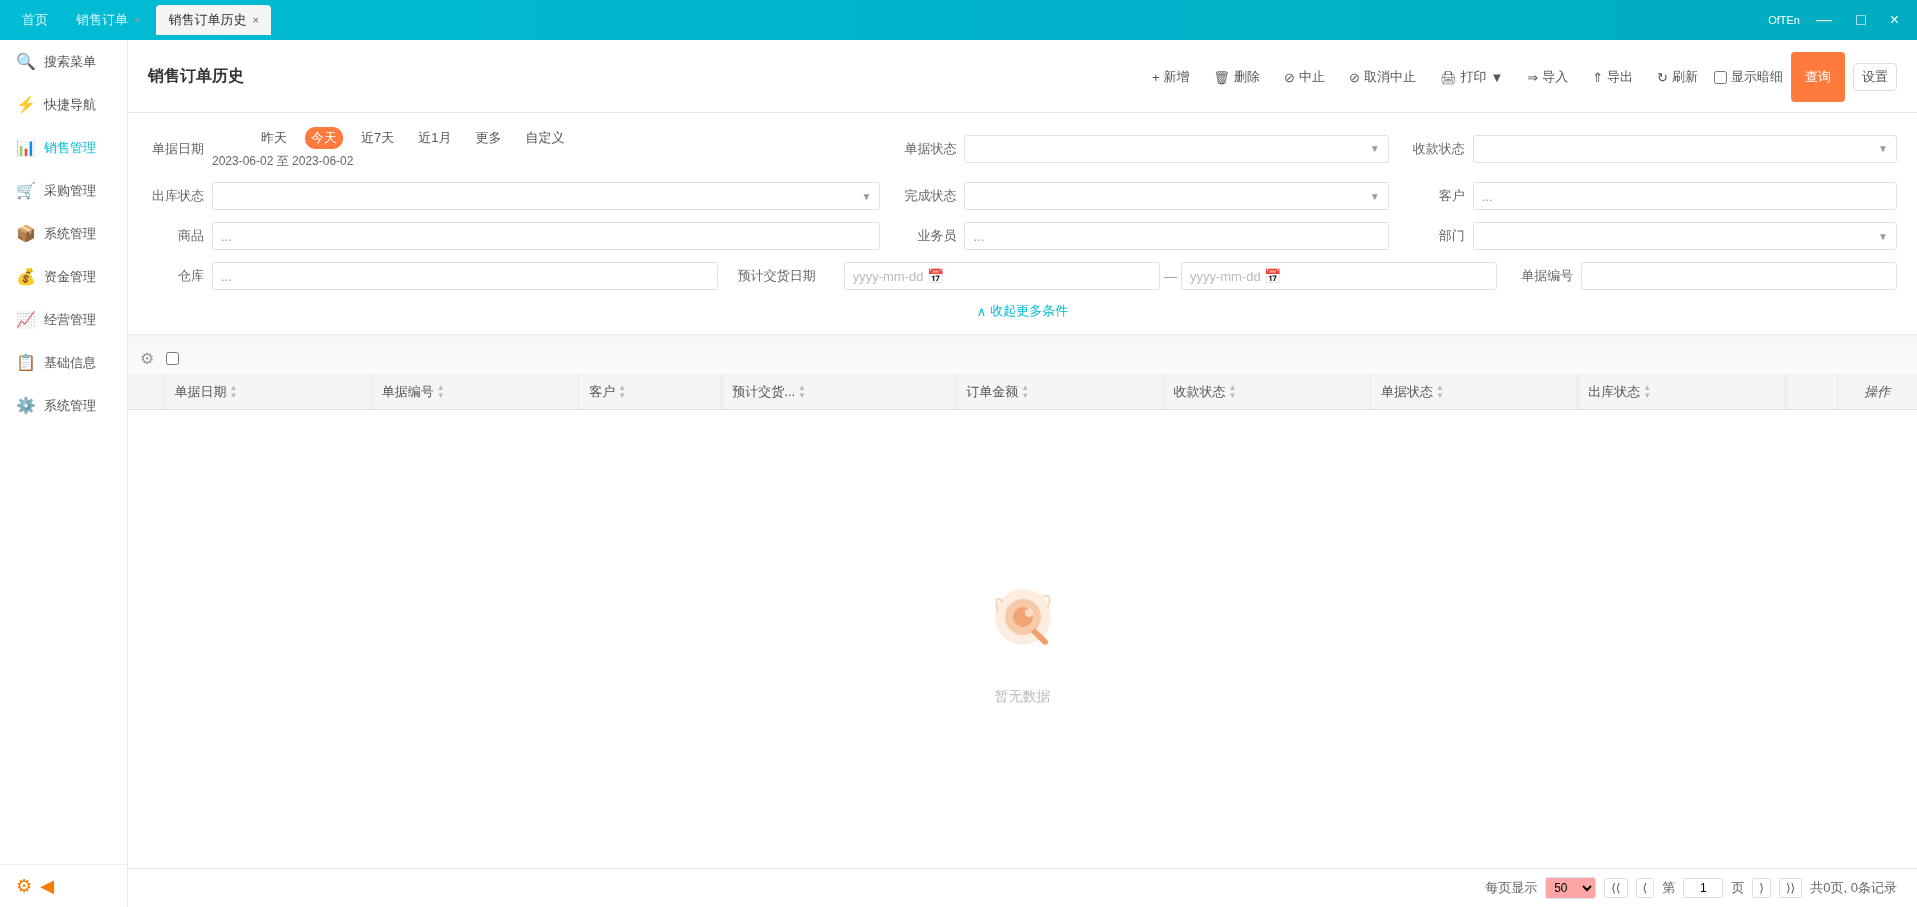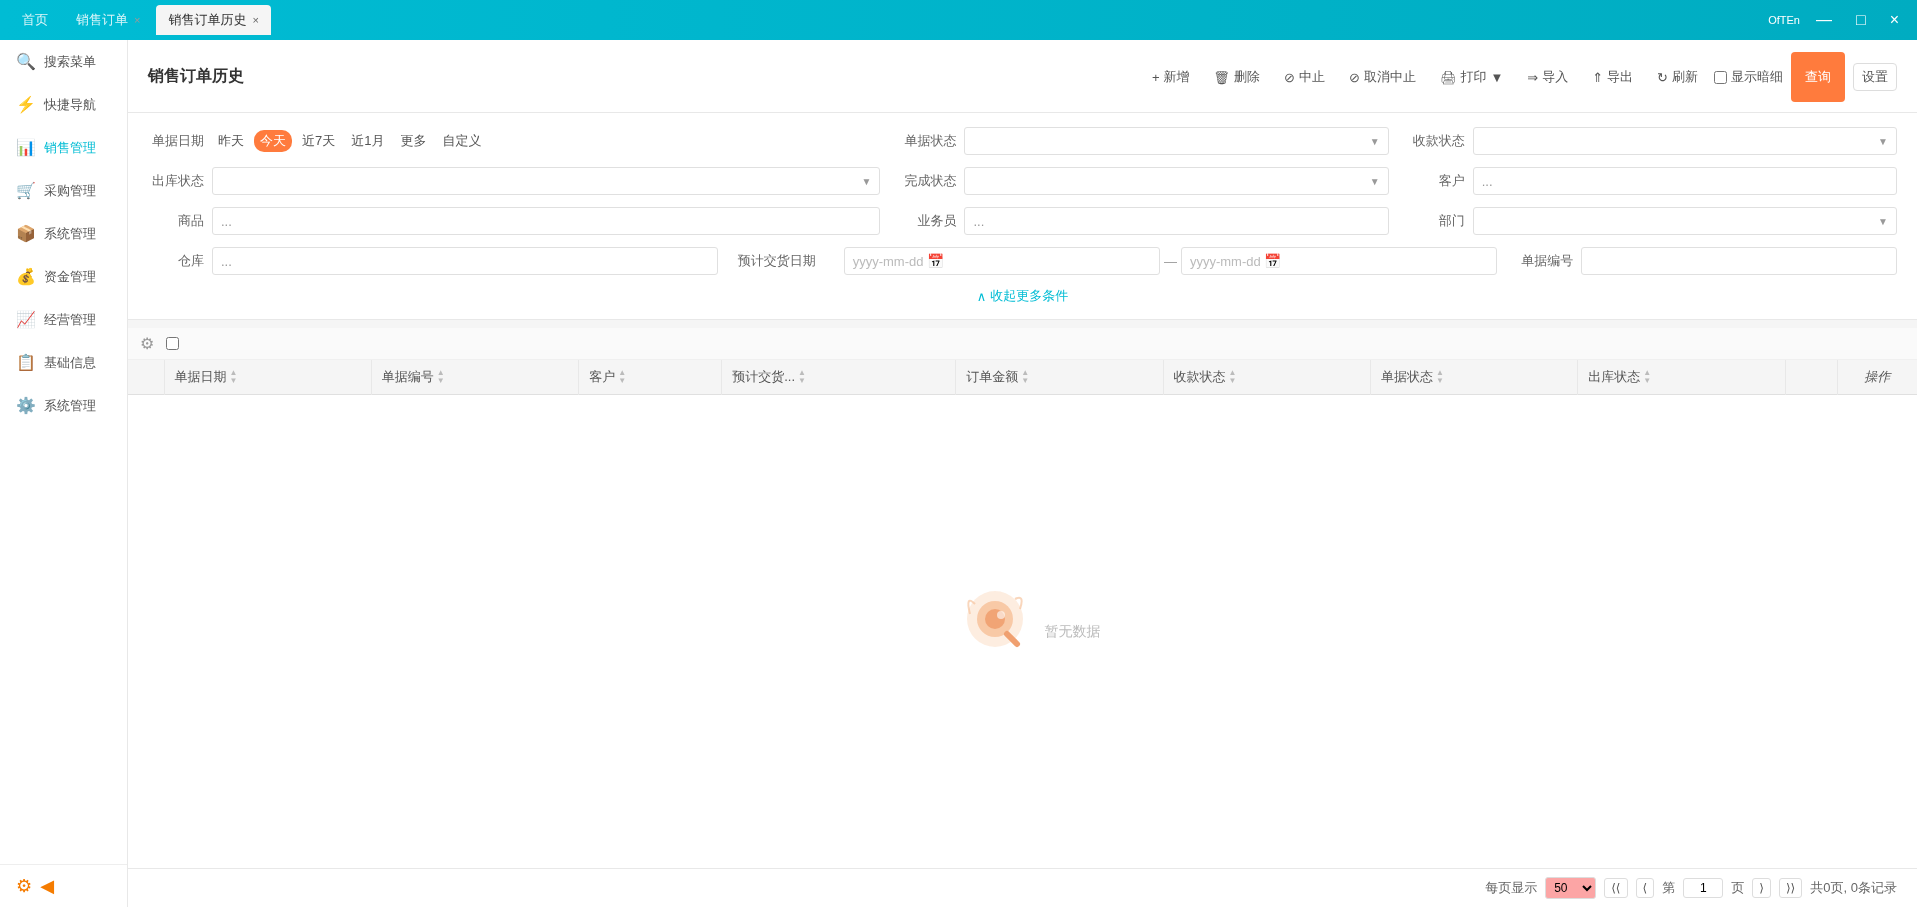--- a/index.html
+++ b/index.html
@@ -180,22 +180,23 @@
       min-height: 28px;
       cursor: pointer;
       position: relative;
     }
     .filter-control .placeholder { color: #bbb; }
     .filter-control .down-arrow { margin-left: auto; color: #999; font-size: 10px; }
     .filter-control .dots { color: #999; }
     .date-quick {
       display: flex;
       align-items: flex-start;
-      gap: 4px;
-      font-size: 12px;
+      gap: 12px;
+      font-size: 12px;
+      margin-left: 43px;
     }
     .date-btn {
       padding: 2px 6px;
       border-radius: 3px;
       cursor: pointer;
       color: #555;
       border: none;
       background: none;
     }
     .date-btn.active {
@@ -278,21 +279,21 @@
     thead th:last-child { border-right: none; font-style: italic; }
     .th-sort { display: flex; align-items: center; gap: 3px; }
     .sort-arrows { display: flex; flex-direction: column; font-size: 8px; color: #bbb; line-height: 1; }
     .checkbox-th { width: 36px; text-align: center; }
     .actions-th { width: 80px; text-align: center; }
 
     
     .empty-state {
       flex: 1;
       display: flex;
-      flex-direction: row;
+      flex-direction: column;
       align-items: center;
       justify-content: center;
       padding: 60px 0;
     }
     .empty-icon {
       width: 100px;
       height: 100px;
       margin-bottom: 16px;
     }
     .empty-text {
@@ -464,20 +465,21 @@
           <span class="filter-label">单据日期</span>
           <div style="display:flex;flex-direction:column;gap:2px;flex:1;">
             <div class="date-quick">
               <button class="date-btn">昨天</button>
               <button class="date-btn active">今天</button>
               <button class="date-btn">近7天</button>
               <button class="date-btn">近1月</button>
               <button class="date-btn">更多</button>
               <button class="date-btn">自定义</button>
             </div>
+            <div class="date-range">2023-06-02 至 2023-06-02</div>
           </div>
         </div>
         <div class="filter-field">
           <span class="filter-label">单据状态</span>
           <div class="filter-control">
             <span class="placeholder"></span>
             <span class="down-arrow">▼</span>
           </div>
         </div>
         <div class="filter-field">

